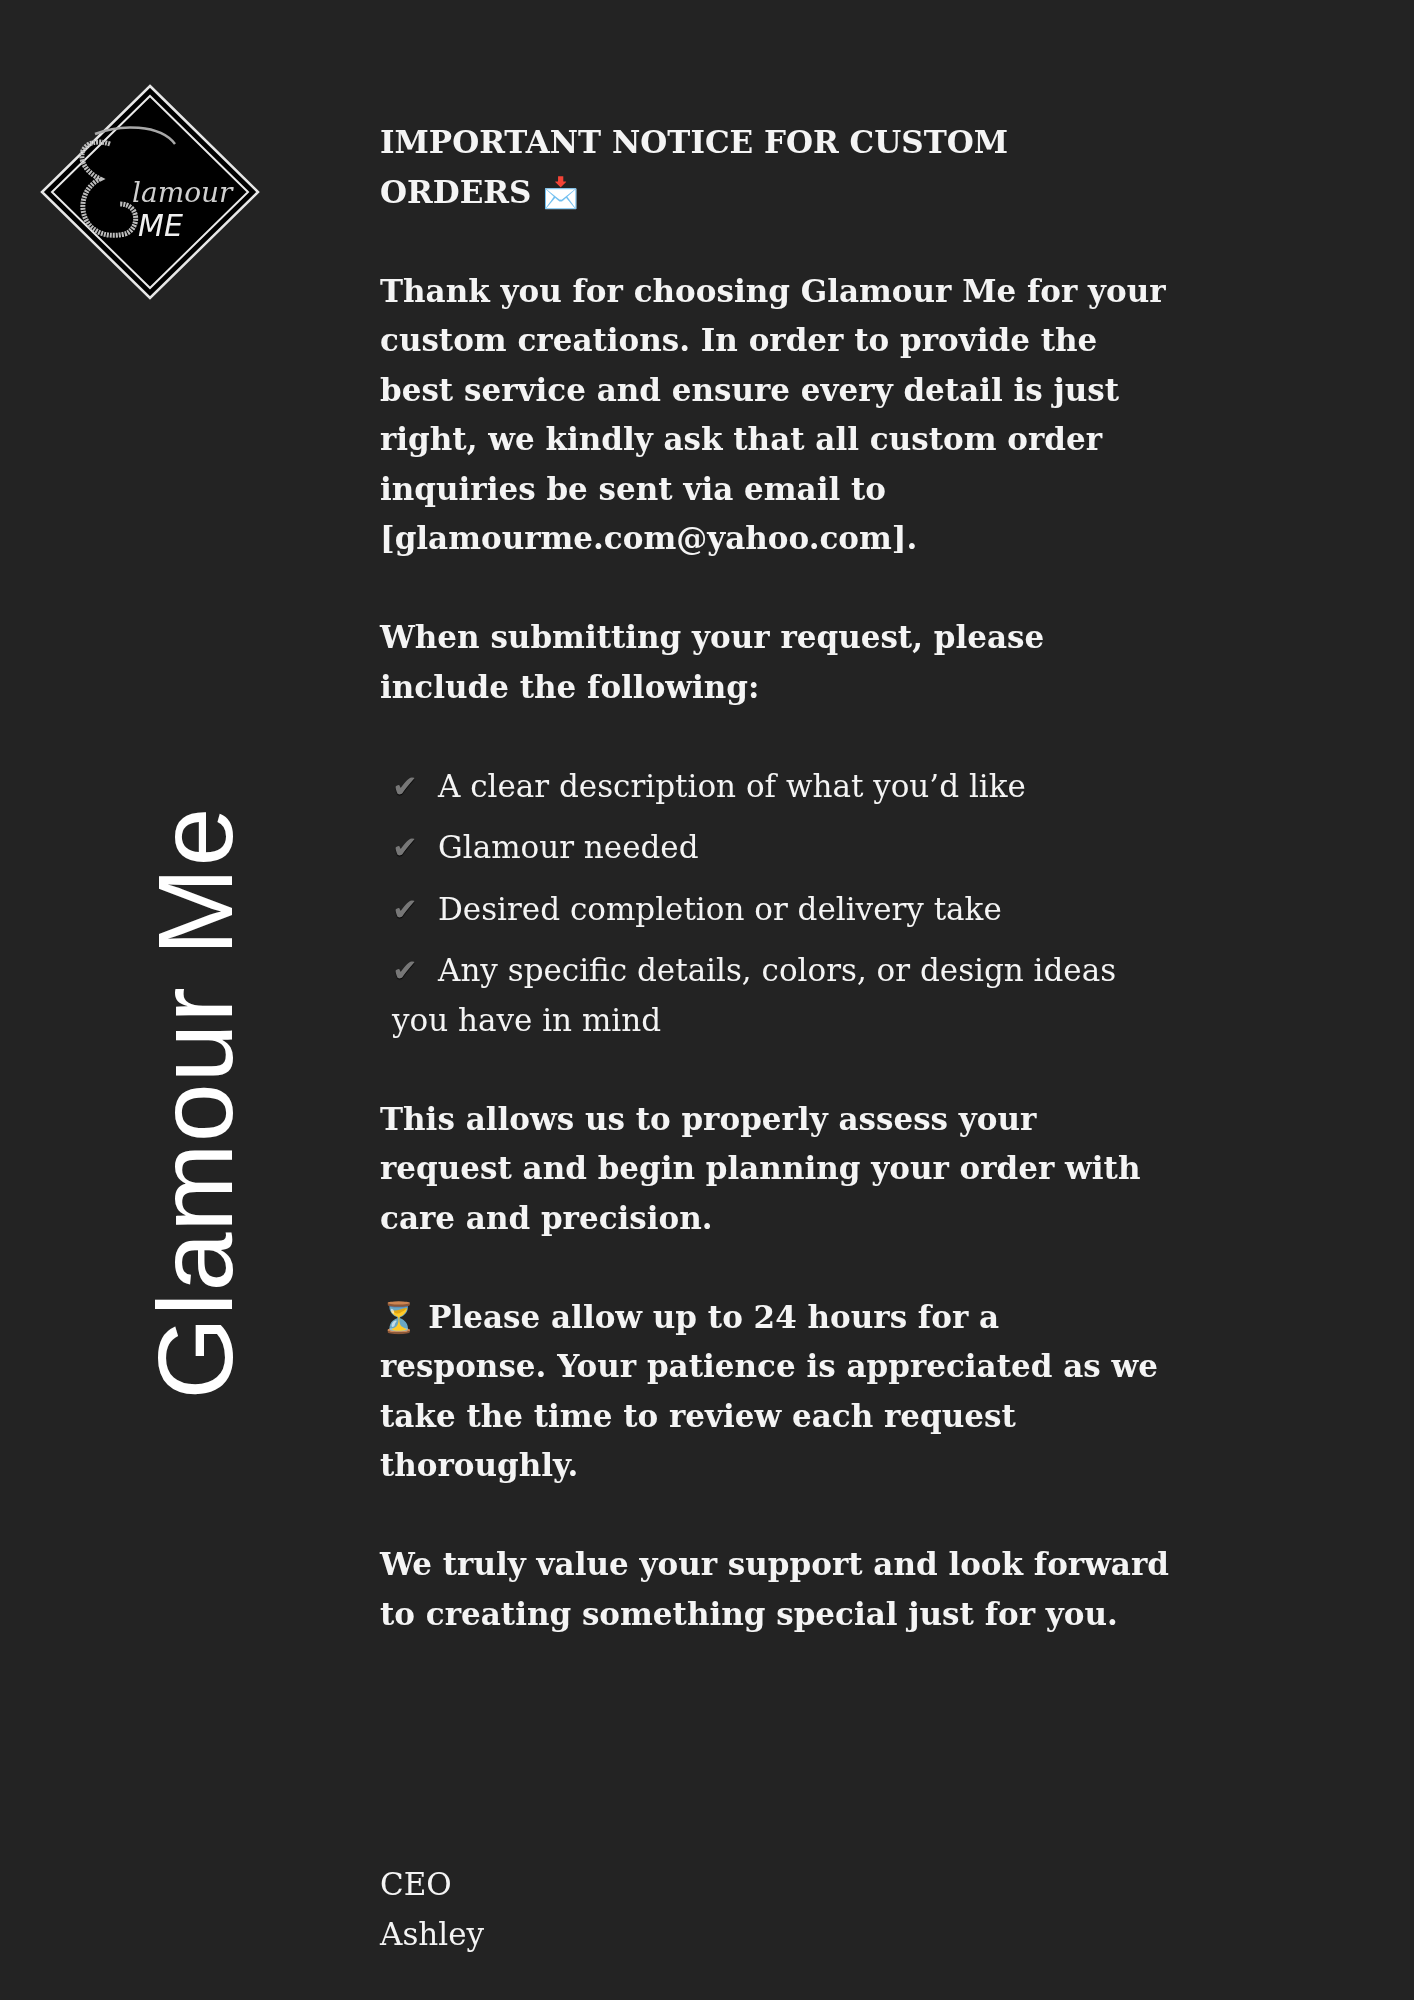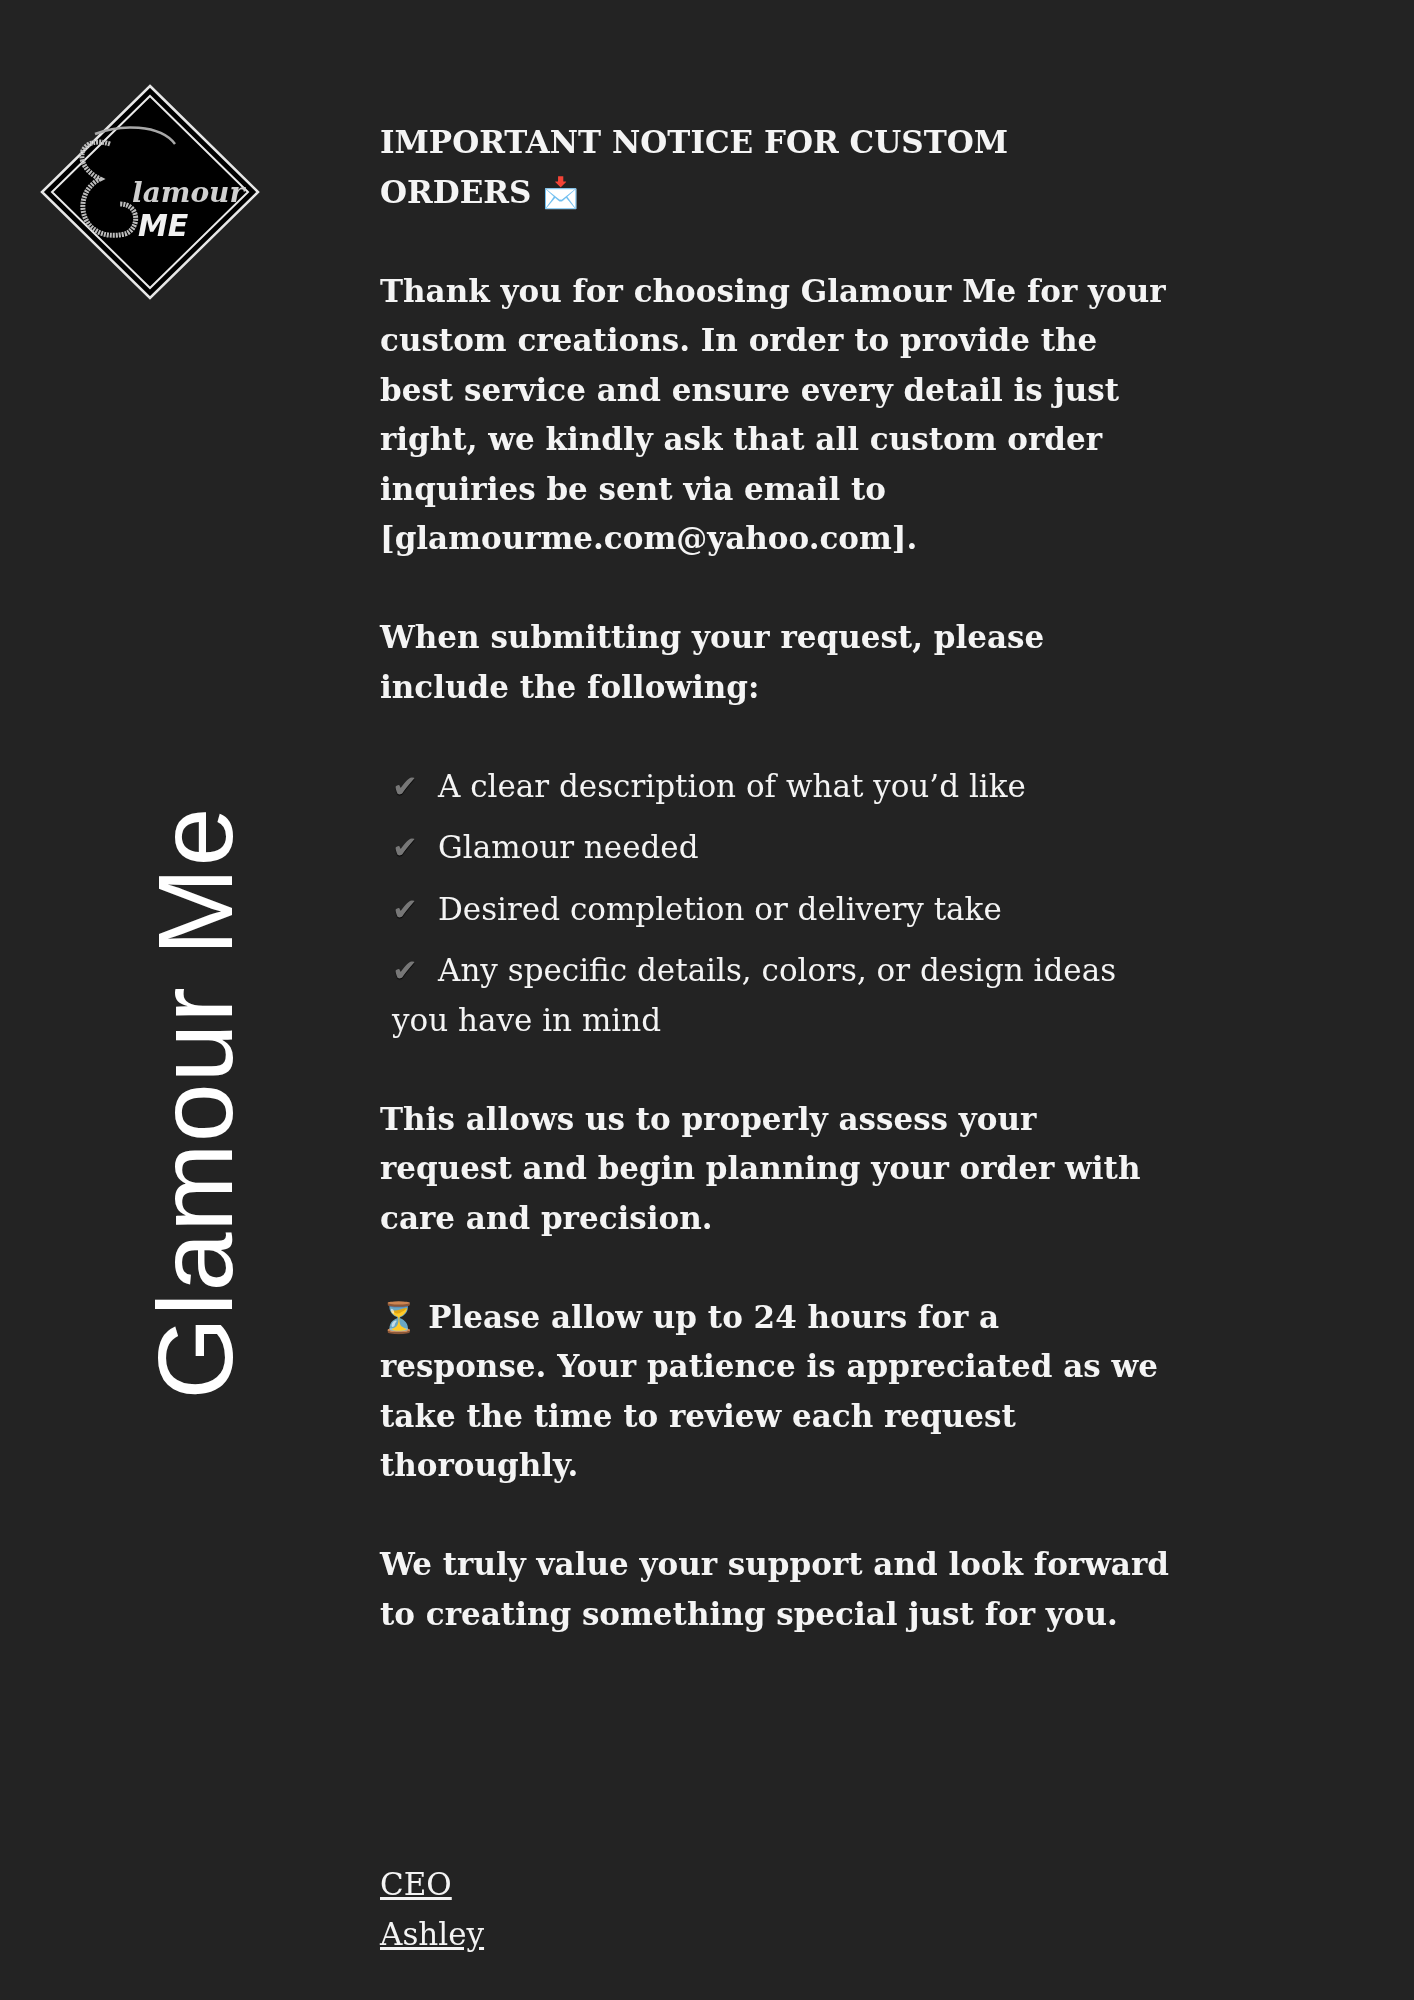--- a/index.html
+++ b/index.html
@@ -5,21 +5,21 @@
     html, body { margin: 0; padding: 0; }
     body {
       width: 1414px; height: 2000px;
       background: #232323;
       position: relative; overflow: hidden;
       color: #f4f4f4;
       font-family: "DejaVu Serif", "Liberation Serif", serif;
     }
     .logo {
       position: absolute; left: 40px; top: 84px;
-      width: 220px; height: 216px; font-weight: bold;
+      width: 220px; height: 216px;
     }
     .side-title {
       position: absolute;
       left: 152px; top: 818px;
       width: 86px; height: 570px;
     }
     .side-title span {
       position: absolute;
       left: 50%; top: 50%;
       transform: translate(-50%, -50%) rotate(-90deg);
@@ -43,21 +43,21 @@
     .check {
       display: inline-block; width: 38px; margin-right: 8px;
       color: #777; font-weight: bold; font-family: "DejaVu Sans", sans-serif;
       text-shadow: 0 1px 1px #000;
     }
     .emoji { font-family: "DejaVu Sans", sans-serif; font-size: 30px; }
     .signature {
       position: absolute; left: 380px; top: 1860px;
       font-size: 31px; line-height: 49.5px;
     }
-    .signature div { margin: 0; text-decoration: underline; }
+    .signature div { margin: 0; }
   </style>
 </head>
 <body>
 
 <div class="logo">
   <svg width="220" height="216" viewBox="0 0 220 216">
     <polygon points="110,2 218,108 110,214 2,108" fill="#000" stroke="#e8e8e8" stroke-width="2.5"></polygon>
     <polygon points="110,12 208,108 110,204 12,108" fill="none" stroke="#e8e8e8" stroke-width="2"></polygon>
     <path d="M70,60 C40,50 30,80 60,95 C30,110 40,160 85,150 C100,145 100,120 80,120" fill="none" stroke="#bdbdbd" stroke-width="5" stroke-dasharray="2,1"></path>
     <path d="M55,50 C80,40 120,40 135,60" fill="none" stroke="#a8a8a8" stroke-width="2.5"></path>

